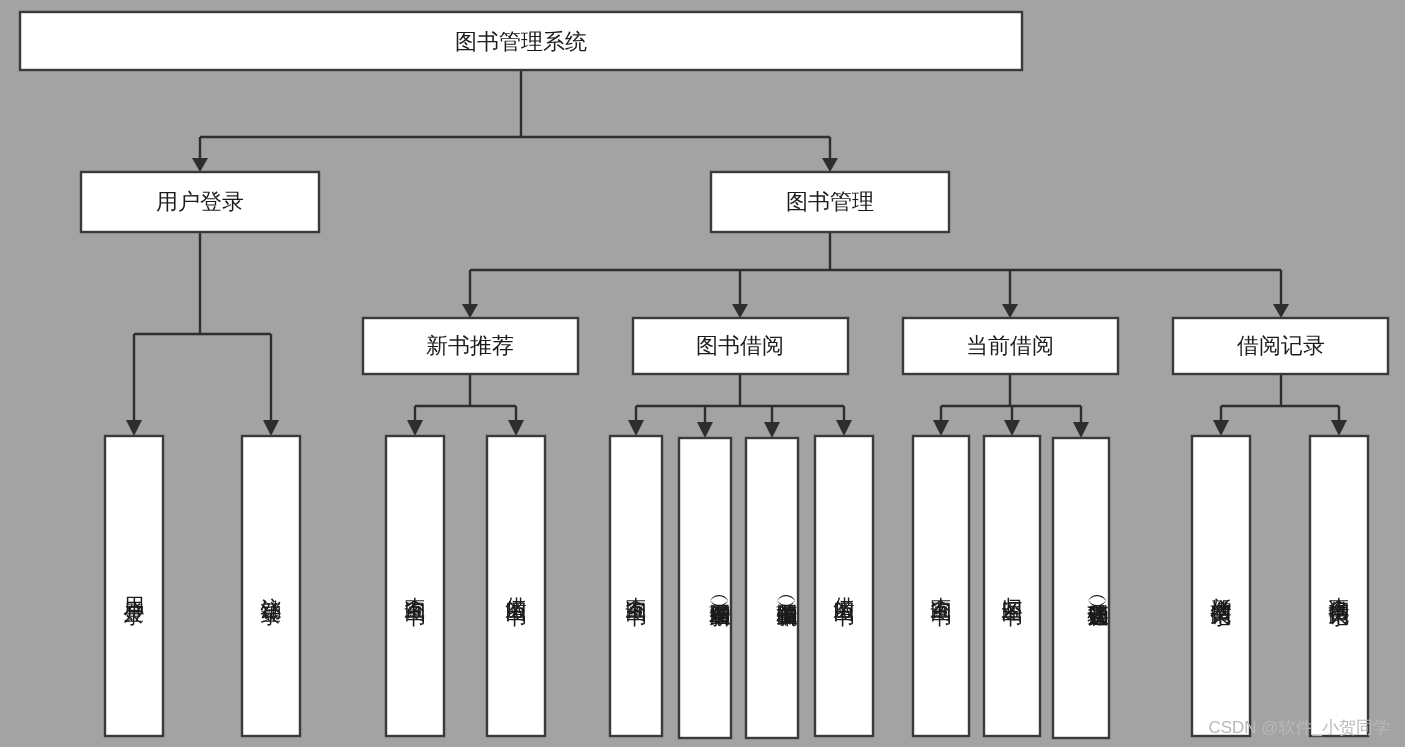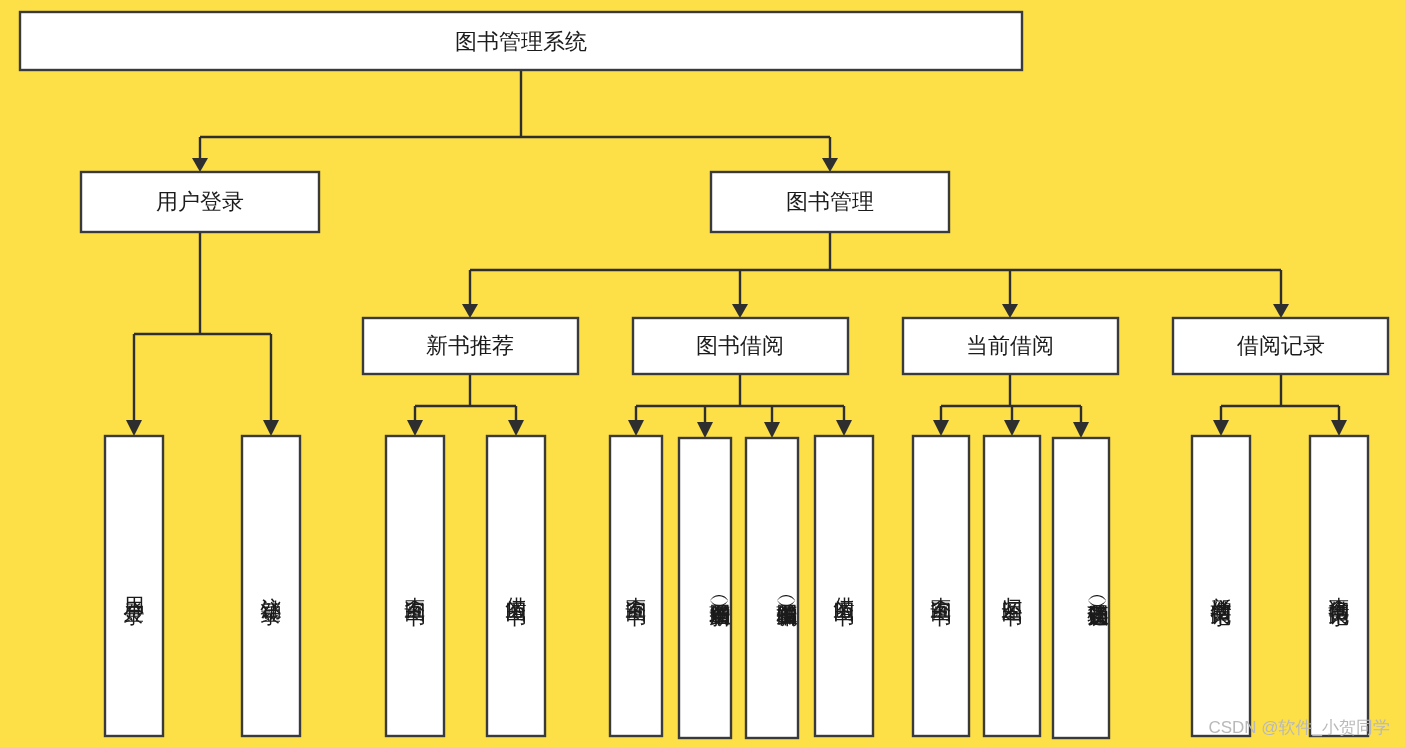--- a/index.html
+++ b/index.html
@@ -7,21 +7,21 @@
     padding: 0;
     background: #ffffff;
   }
   body {
     font-family: "Liberation Sans", "DejaVu Sans", sans-serif;
   }
   #diagram-root {
     position: relative;
     width: 1405px;
     height: 747px;
-    background: #fde047;
+    background: #a3a3a3;
     overflow: hidden;
   }
   svg#flow-svg {
     position: absolute;
     left: 0;
     top: 0;
     width: 1405px;
     height: 747px;
     display: block;
   }

